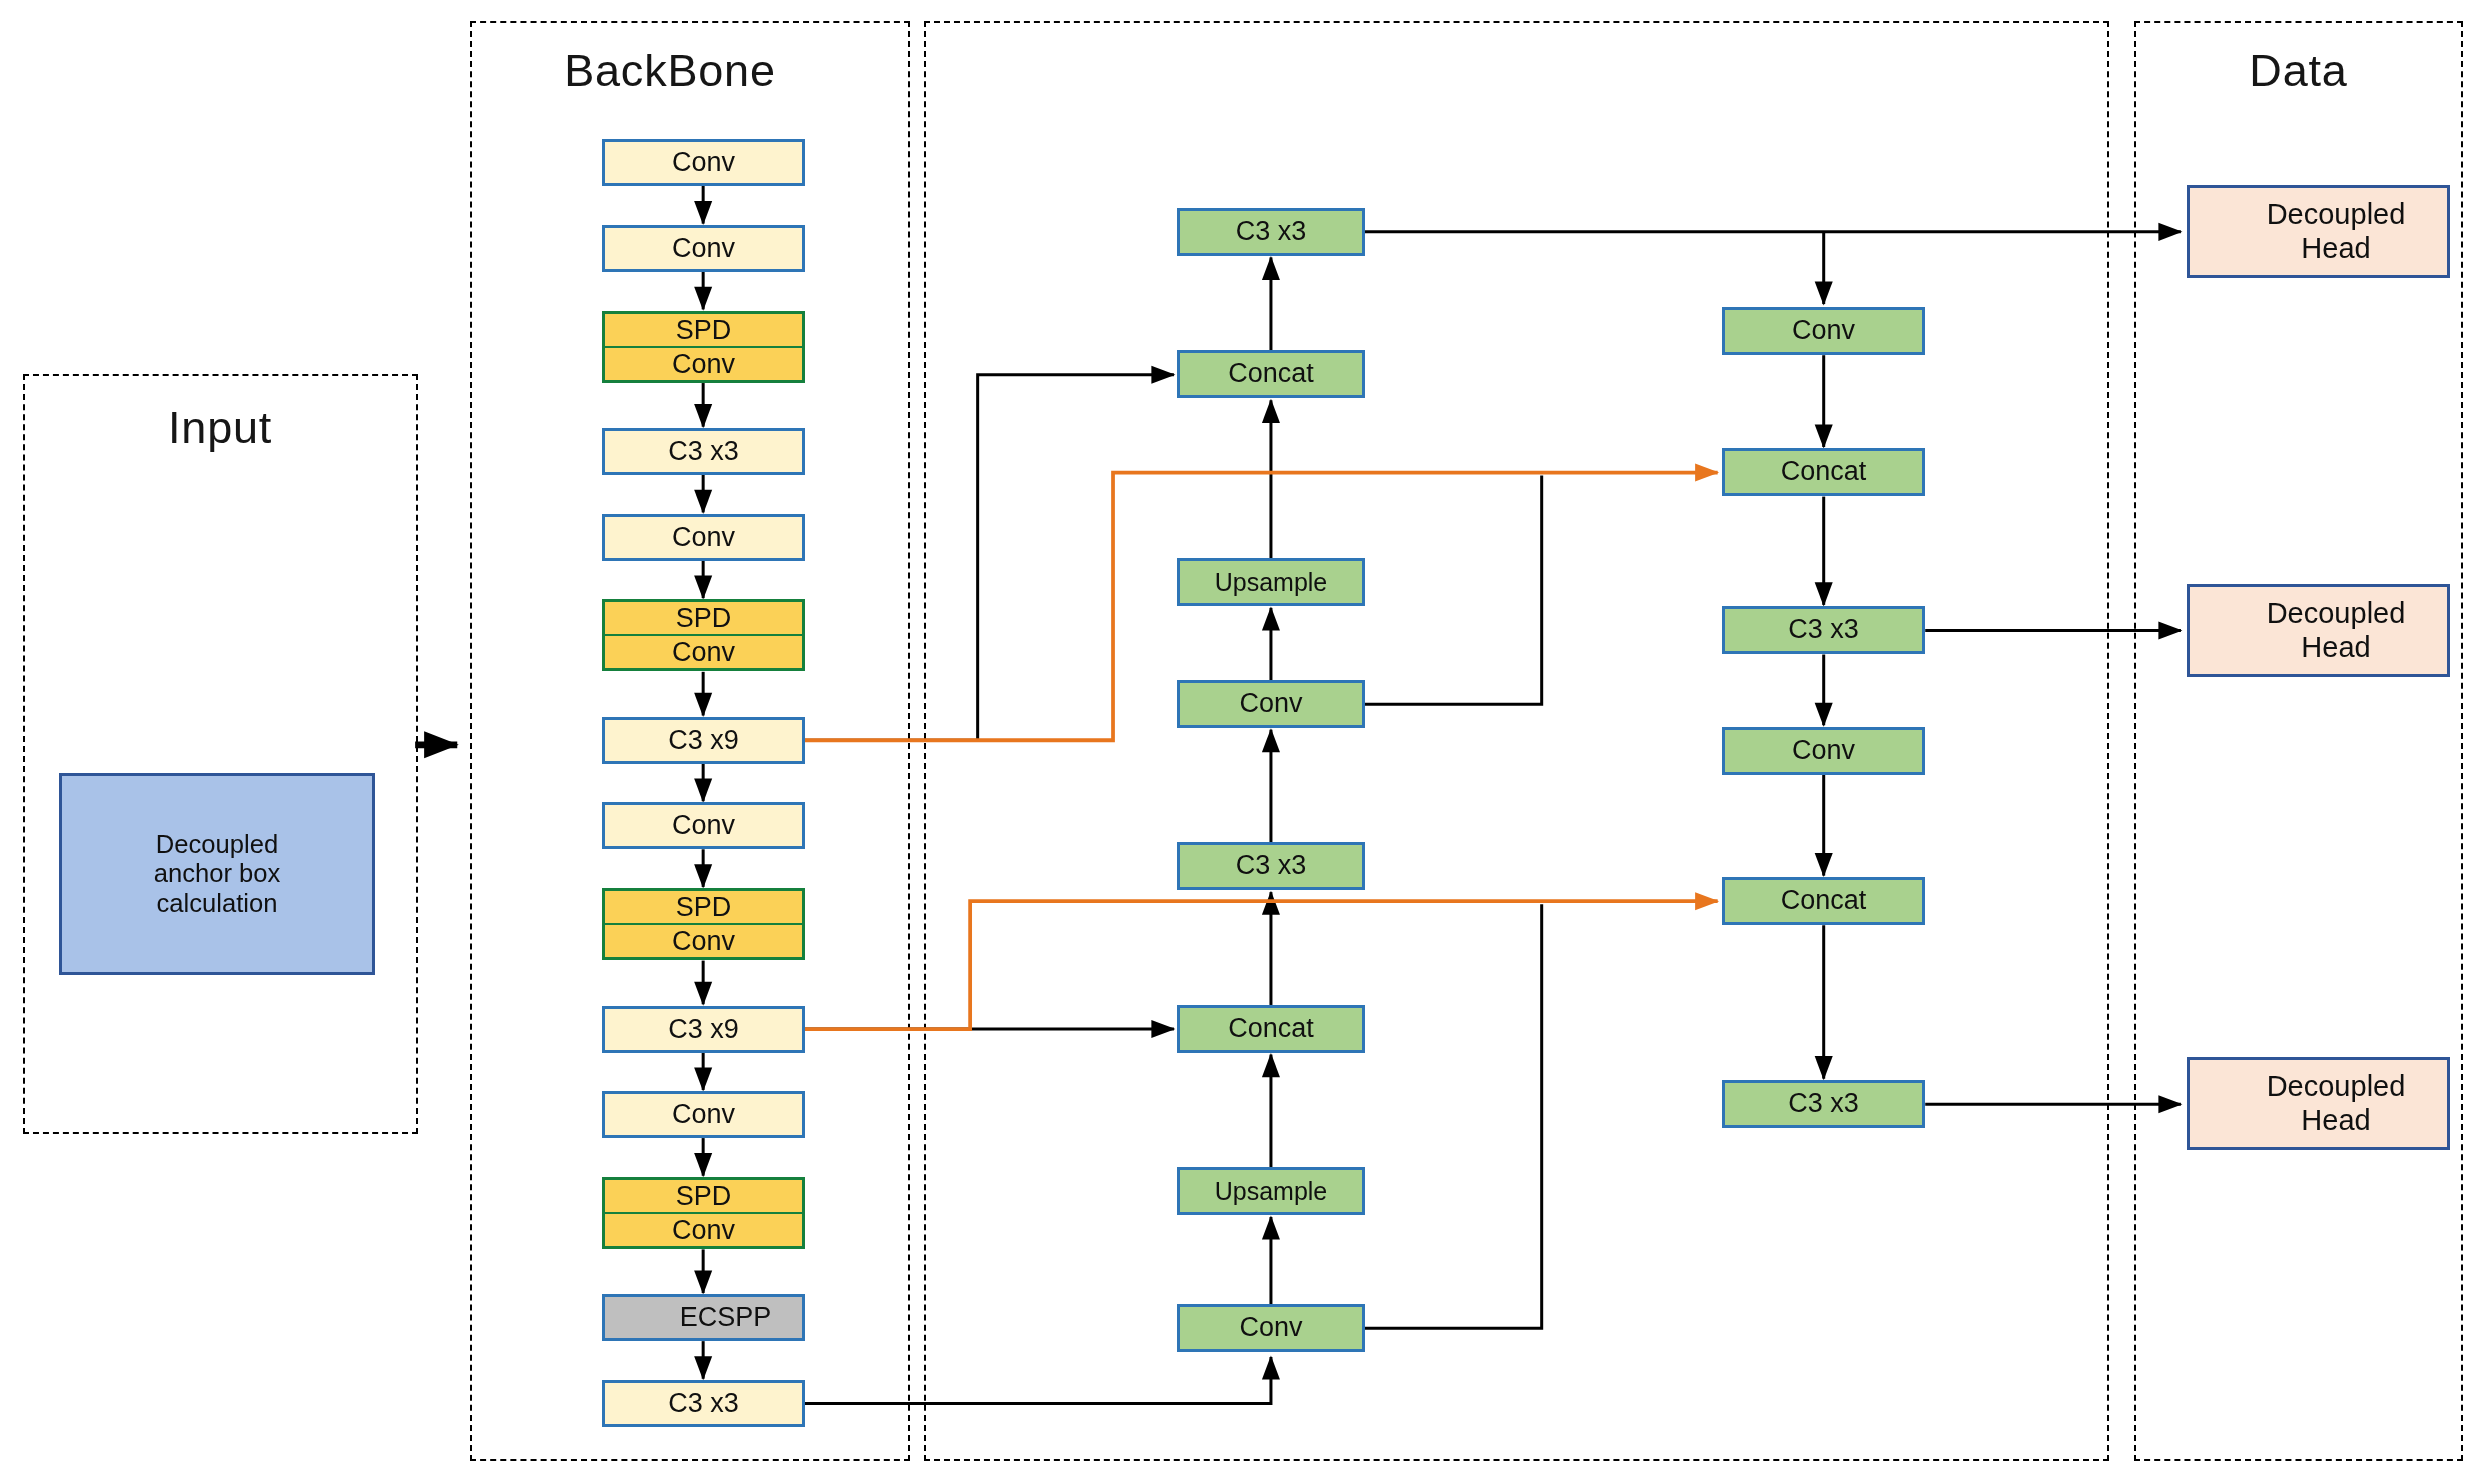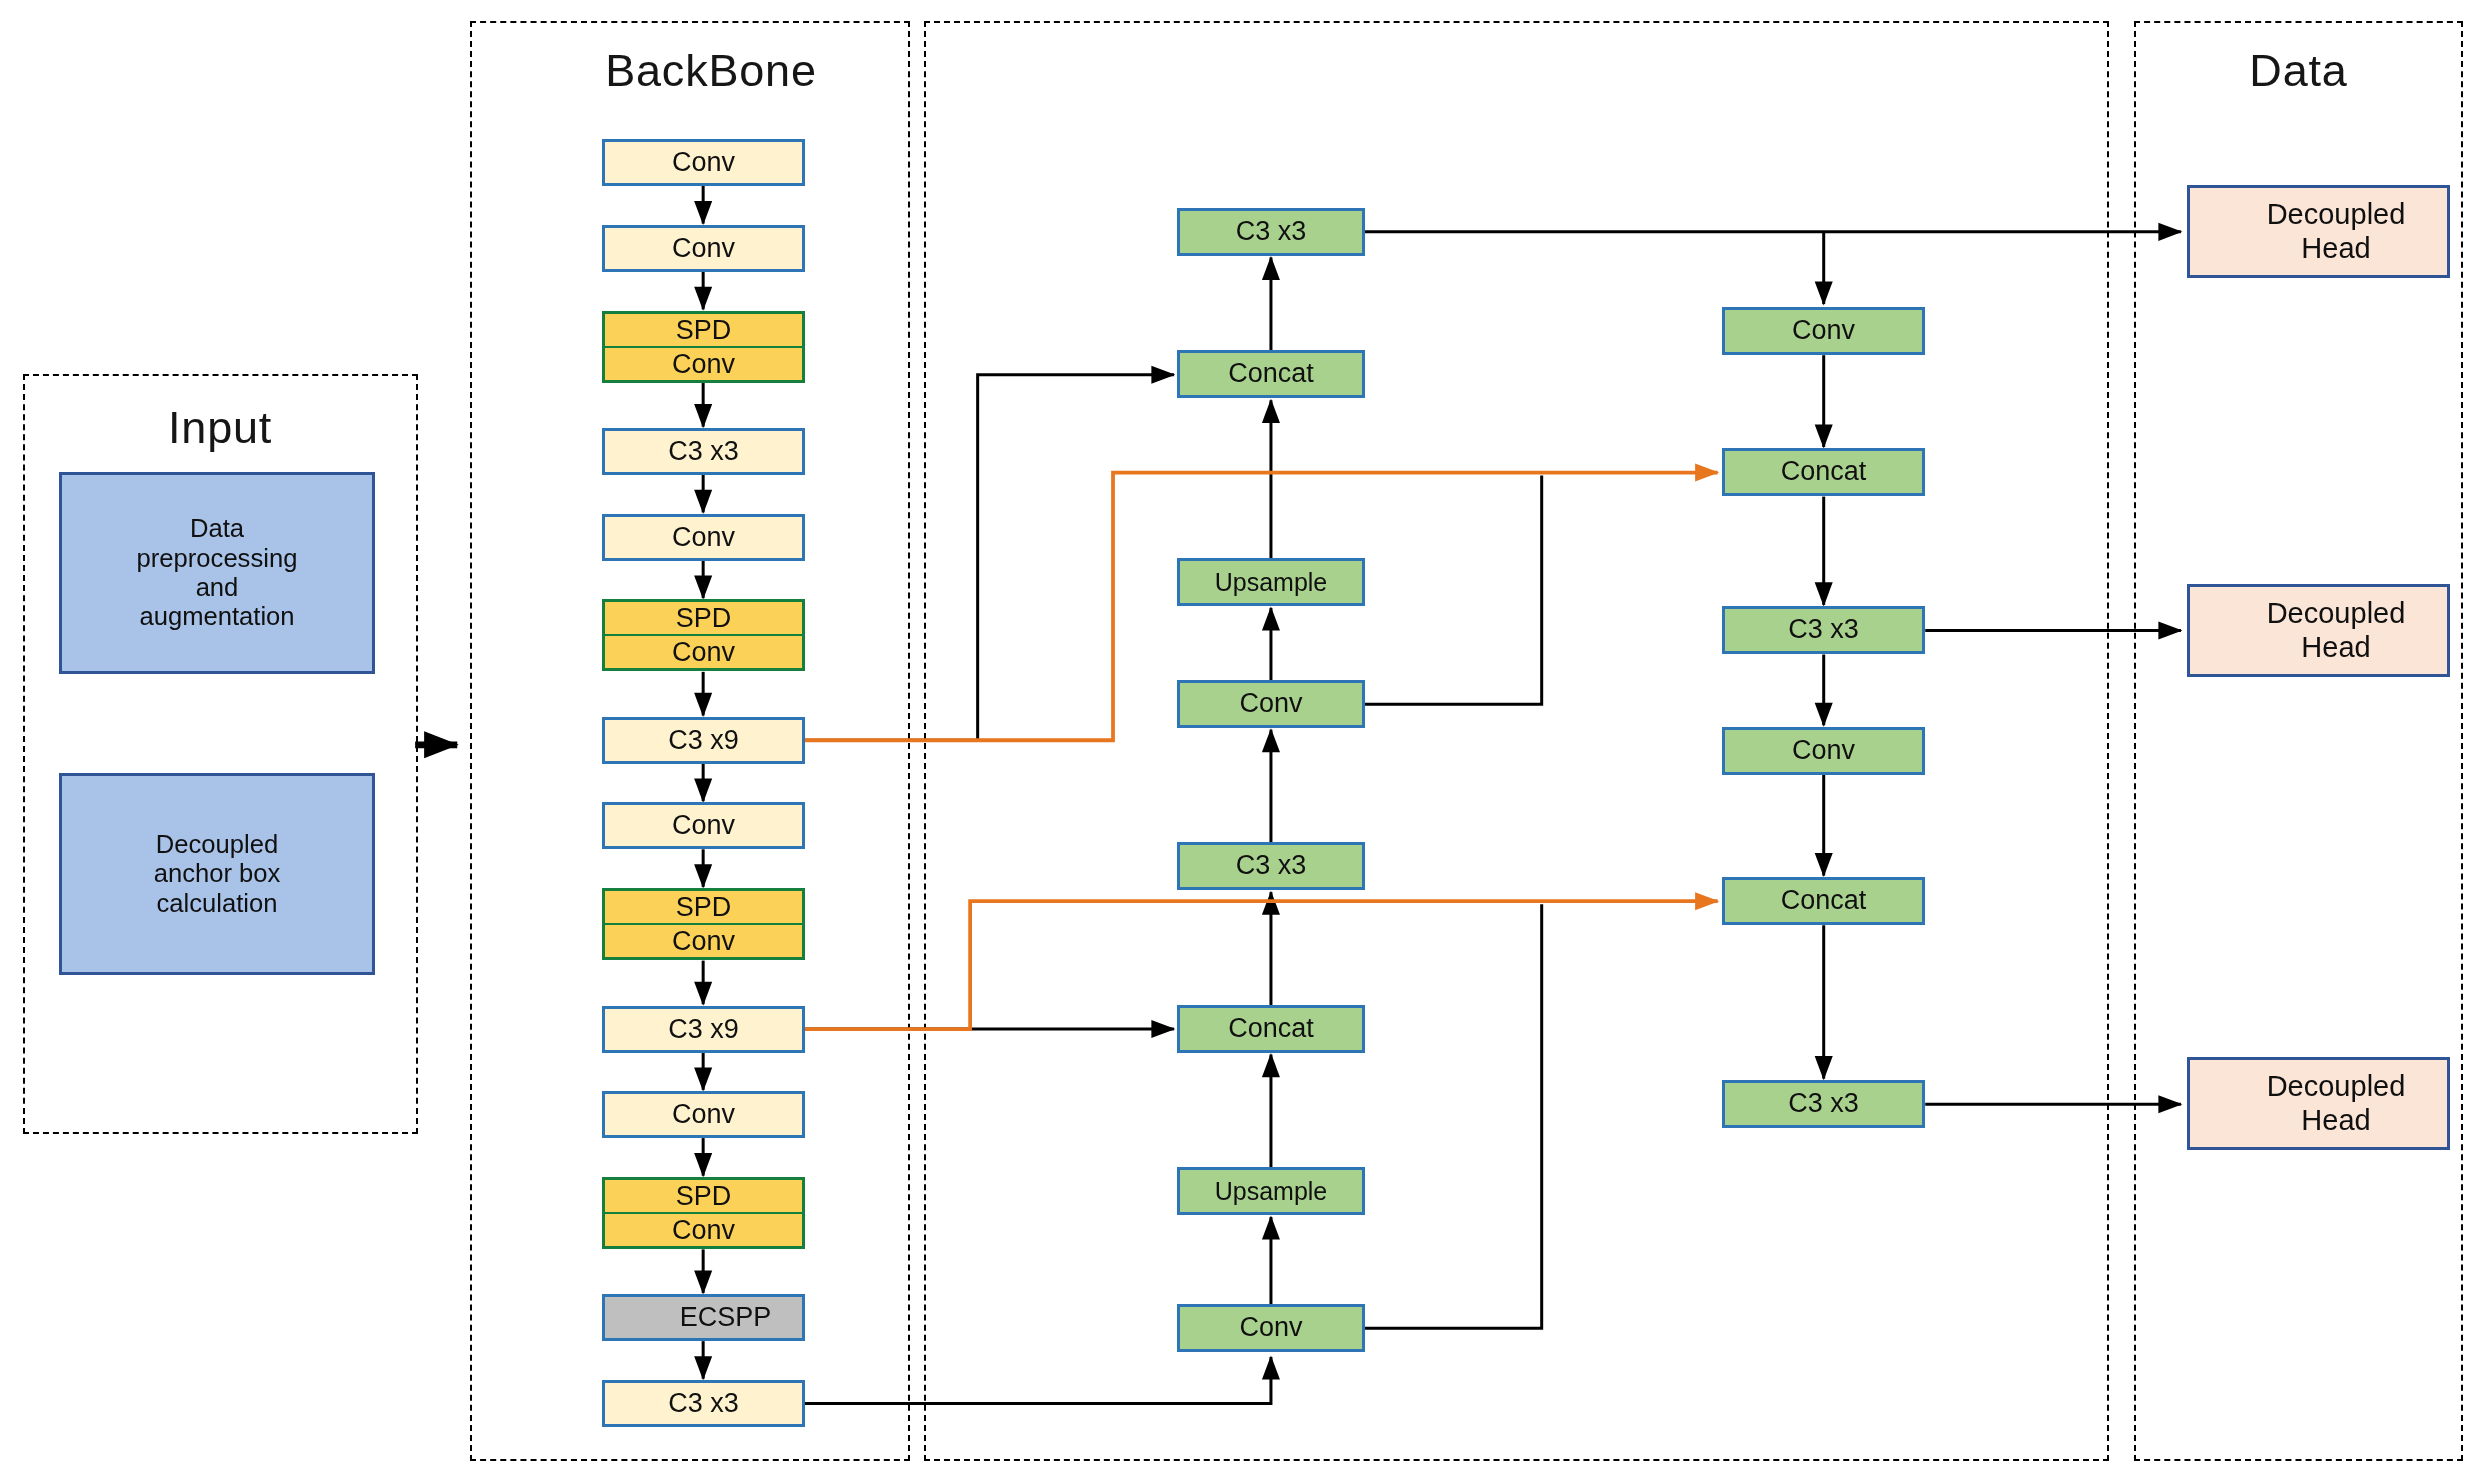--- a/index.html
+++ b/index.html
@@ -34,21 +34,21 @@
 <body>
 
 <div class="canvas">
 
   <div class="region" style="left:22.6px;top:374px;width:395px;height:760px;"></div>
   <div class="region" style="left:470px;top:21px;width:440px;height:1440px;"></div>
   <div class="region" style="left:924px;top:21px;width:1185px;height:1440px;"></div>
   <div class="region" style="left:2134px;top:21px;width:329px;height:1440px;"></div>
 
   <div class="sec-title" style="left:22.6px;top:402px;width:395px;">Input</div>
-  <div class="sec-title" style="left:491px;top:45px;width:440px;">BackBone</div>
+  <div class="sec-title" style="left:450px;top:45px;width:440px;">BackBone</div>
   <div class="sec-title" style="left:2134px;top:45px;width:329px;">Data</div>
 
   <svg class="wires" viewBox="0 0 3307 1970" xmlns="http://www.w3.org/2000/svg">
     <defs>
       <marker id="mb" markerUnits="userSpaceOnUse" markerWidth="36" markerHeight="30" refX="32" refY="14" orient="auto">
         <path d="M2,2 L34,14 L2,26 z" fill="#000"></path>
       </marker>
       <marker id="mo" markerUnits="userSpaceOnUse" markerWidth="36" markerHeight="30" refX="32" refY="14" orient="auto">
         <path d="M2,2 L34,14 L2,26 z" fill="#E8761E"></path>
       </marker>
@@ -113,23 +113,20 @@
 
       <path d="M2560,1468 L2900,1468" marker-end="url(#mb)"></path>
     </g>
 
     <g stroke="#E8761E" stroke-width="5" fill="none">
       <path d="M1070,984 L1480,984 L1480,628 L2284,628" marker-end="url(#mo)"></path>
       <path d="M1070,1368 L1290,1368 L1290,1198 L2284,1198" marker-end="url(#mo)"></path>
     </g>
   </svg>
 
-  <div class="box inputblue" style="left:59px;top:472px;width:316px;height:202px;">
-    <span class="wrap-narrow">Data preprocessing and augmentation</span>
-  </div>
   <div class="box inputblue" style="left:59px;top:773px;width:316px;height:202px;">
     <span class="wrap-narrow">Decoupled anchor box calculation</span>
   </div>
 
   <div class="box cream" style="left:602px;top:139px;width:203px;height:47px;">Conv</div>
   <div class="box cream" style="left:602px;top:225px;width:203px;height:47px;">Conv</div>
 
   <div class="combo" style="left:602px;top:311px;width:203px;height:72px;">
     <div class="half top">SPD</div>
     <div class="half bot">Conv</div>

